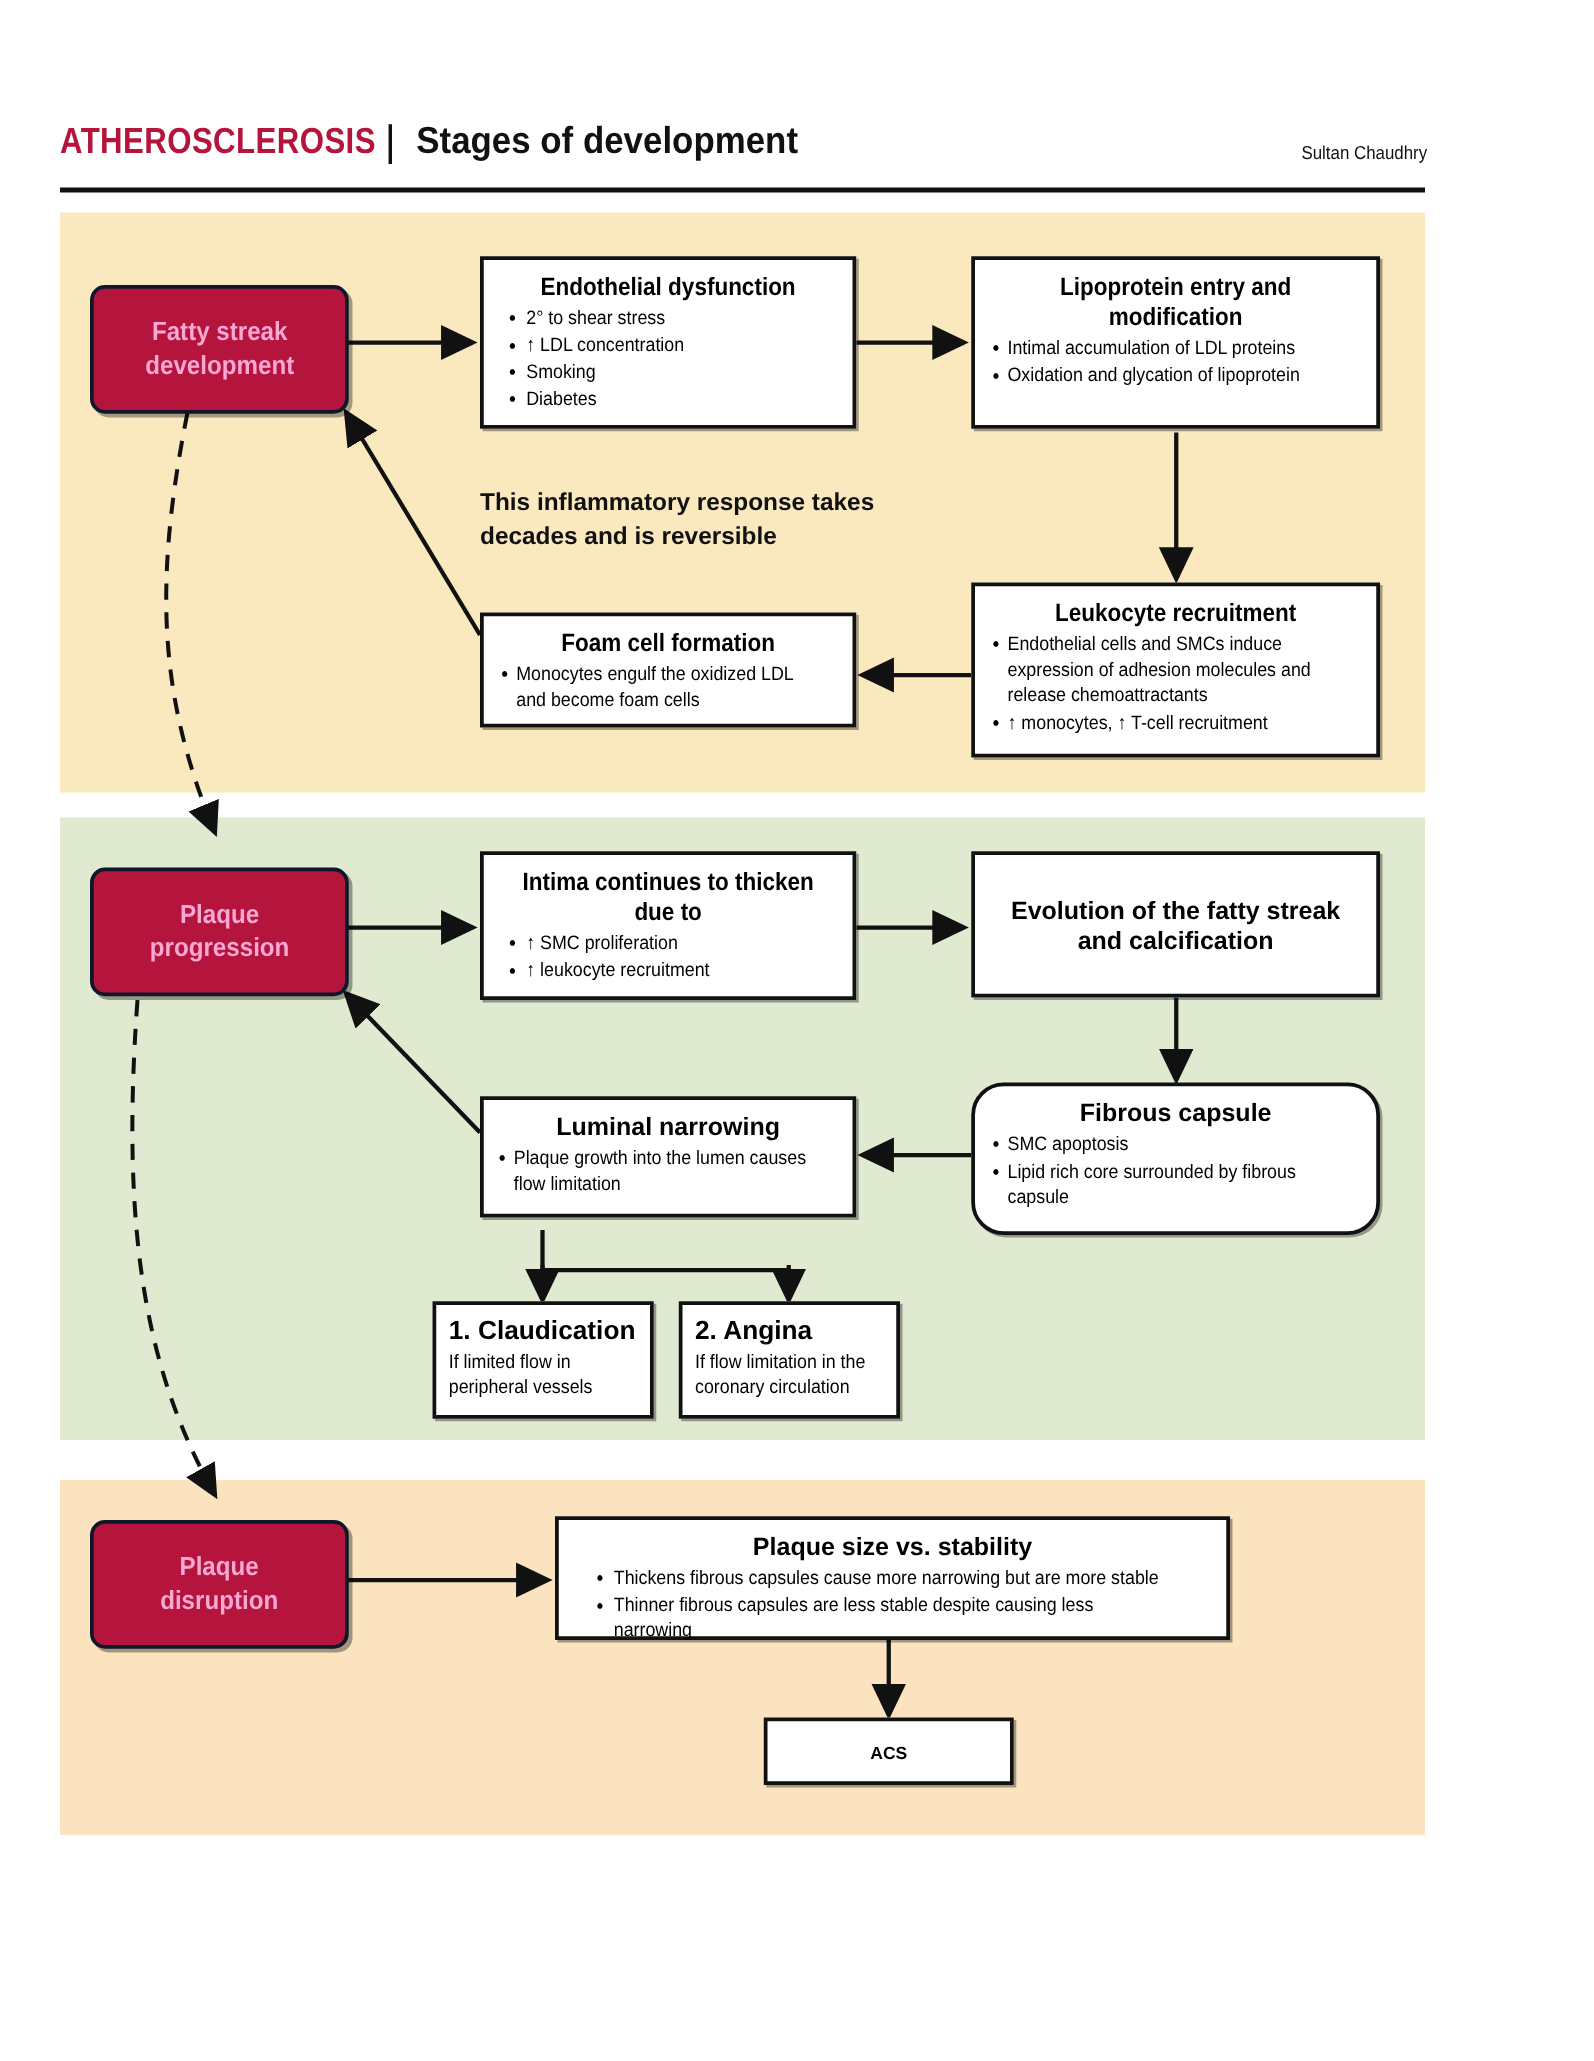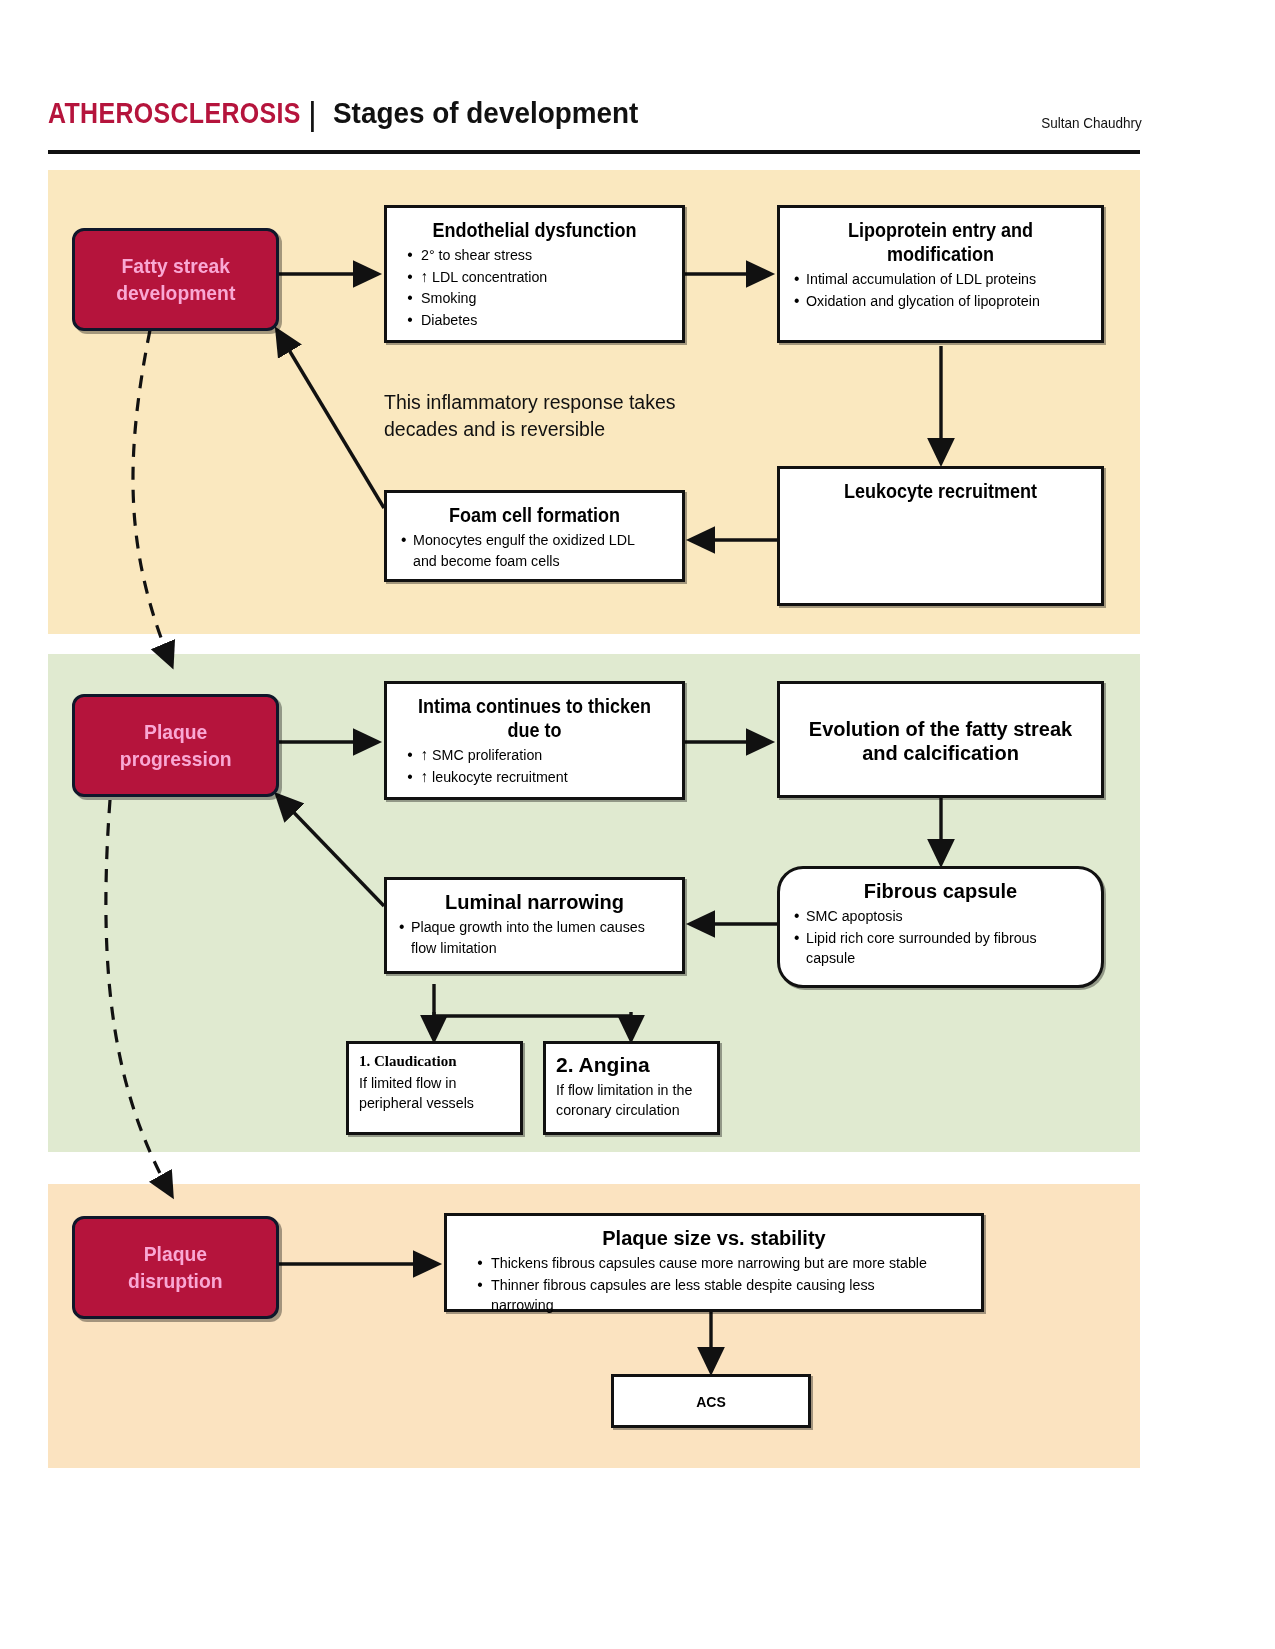--- a/index.html
+++ b/index.html
@@ -41,21 +41,21 @@
   .box li{position:relative;font-size:15.5px;line-height:1.33;margin:1px 0;
     transform:scaleX(.92);transform-origin:left center;white-space:normal;}
   .box li:before{content:"\2022";position:absolute;left:-15px;top:-1px;font-size:17px;}
   .box ul.tight{padding-left:14px;}
   .box ul.tight li:before{left:-13px;}
   .box p.plain{margin:2px 0 0 0;font-size:15.5px;line-height:1.3;
     transform:scaleX(.92);transform-origin:left center;}
 
   
   #note{position:absolute;left:384px;top:389px;width:340px;font-size:19.5px;
-    line-height:1.4;color:#111;}
+    line-height:1.4;color:#111;font-weight:bold;}
 
   
   #wires{position:absolute;left:0;top:0;width:1275px;height:1649px;pointer-events:none;}
 </style>
 </head>
 <body>
 
 <div id="page">
 
   <div id="header">
@@ -135,20 +135,24 @@
   <div class="box" style="left:777px;top:205px;width:327px;height:138px;">
     <h3 class="cond">Lipoprotein entry and modification</h3>
     <ul class="tight">
       <li>Intimal accumulation of LDL proteins</li>
       <li>Oxidation and glycation of lipoprotein</li>
     </ul>
   </div>
 
   <div class="box" style="left:777px;top:466px;width:327px;height:140px;">
     <h3 class="cond">Leukocyte recruitment</h3>
+    <ul class="tight">
+      <li>Endothelial cells and SMCs induce expression of adhesion molecules and release chemoattractants</li>
+      <li>↑ monocytes, ↑ T-cell recruitment</li>
+    </ul>
   </div>
 
   <div class="box" style="left:384px;top:490px;width:301px;height:92px;">
     <h3 class="cond">Foam cell formation</h3>
     <ul class="tight">
       <li>Monocytes engulf the oxidized LDL and become foam cells</li>
     </ul>
   </div>
 
   <div id="note">This inflammatory response takes decades and is reversible</div>
@@ -181,21 +185,21 @@
   </div>
 
   <div class="box" style="left:384px;top:877px;width:301px;height:97px;">
     <h3>Luminal narrowing</h3>
     <ul class="tight" style="padding-left:12px;">
       <li>Plaque growth into the lumen causes flow limitation</li>
     </ul>
   </div>
 
   <div class="box" style="left:346px;top:1041px;width:177px;height:94px;padding:8px 10px;">
-    <h3 class="left" style="font-size:15px;font-family:Liberation Serif, serif;">1. Claudication</h3>
+    <h3 class="left" style="font-size:21px;">1. Claudication</h3>
     <p class="plain">If limited flow in peripheral vessels</p>
   </div>
 
   <div class="box" style="left:543px;top:1041px;width:177px;height:94px;padding:8px 10px;">
     <h3 class="left" style="font-size:21px;">2. Angina</h3>
     <p class="plain">If flow limitation in the coronary circulation</p>
   </div>
 
   <div class="stage-chip" style="left:72px;top:1216px;width:201px;height:97px;">
     <div>

